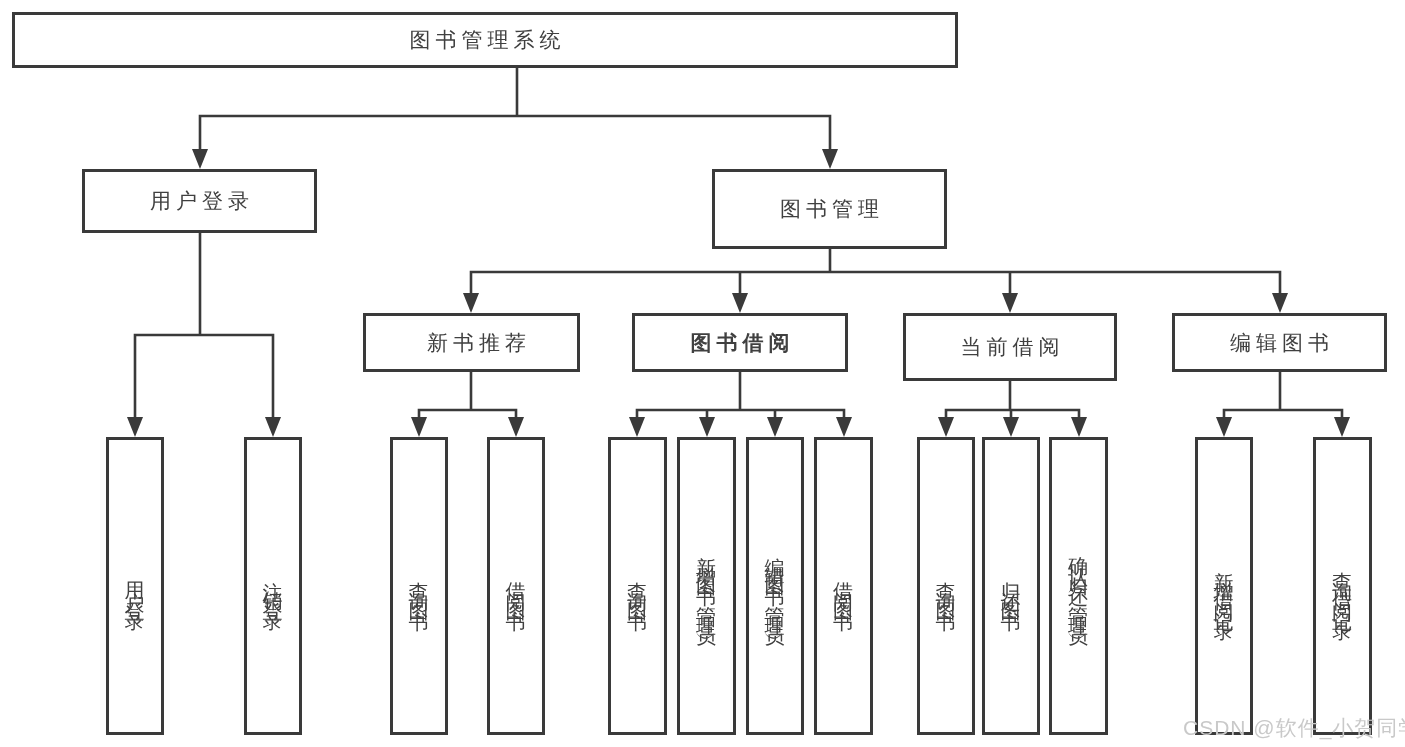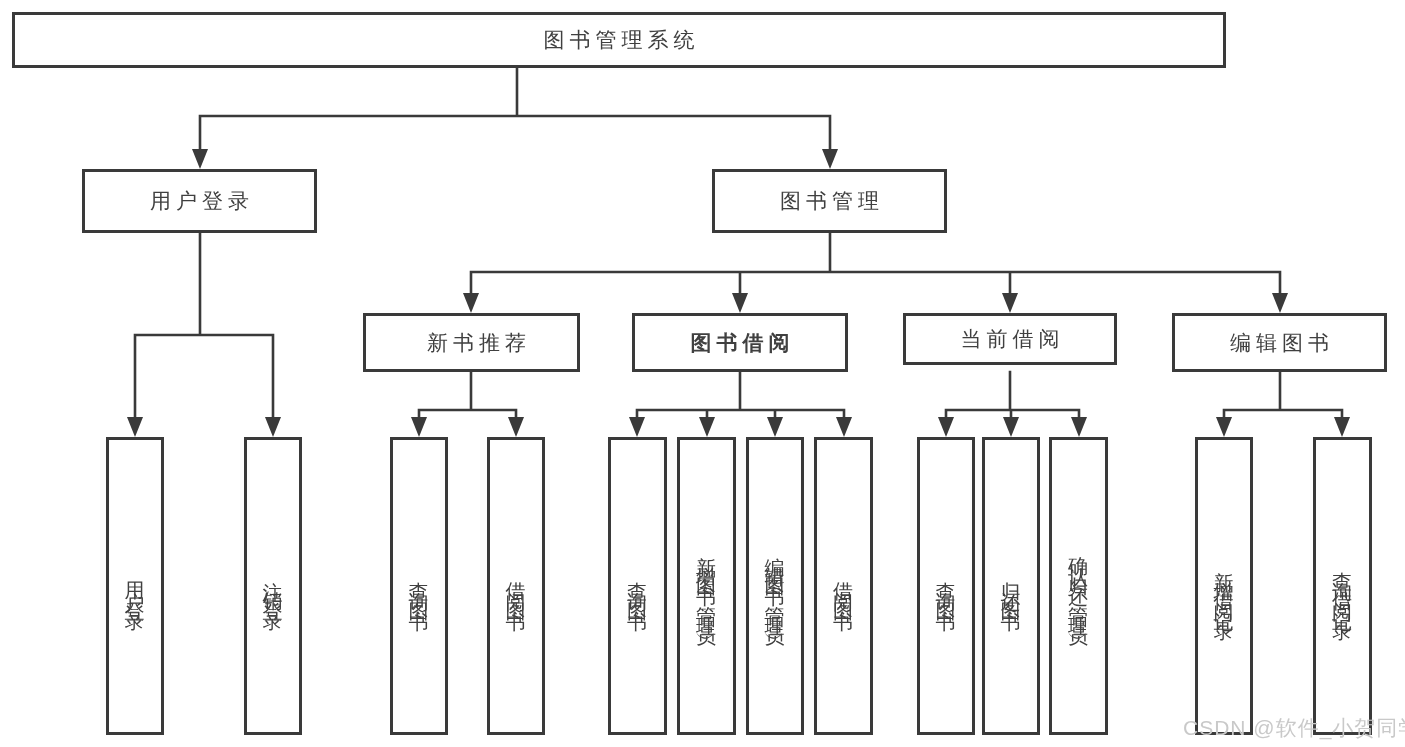--- a/index.html
+++ b/index.html
@@ -78,28 +78,28 @@
       <polygon points="699,417 715,417 707,437" fill="#3a3a3a"></polygon>
       <polygon points="767,417 783,417 775,437" fill="#3a3a3a"></polygon>
       <polygon points="836,417 852,417 844,437" fill="#3a3a3a"></polygon>
       <polygon points="938,417 954,417 946,437" fill="#3a3a3a"></polygon>
       <polygon points="1003,417 1019,417 1011,437" fill="#3a3a3a"></polygon>
       <polygon points="1071,417 1087,417 1079,437" fill="#3a3a3a"></polygon>
       <polygon points="1216,417 1232,417 1224,437" fill="#3a3a3a"></polygon>
       <polygon points="1334,417 1350,417 1342,437" fill="#3a3a3a"></polygon>
     </svg>
 
-  <div class="box h-label" style="left:12px; top:12px; width:1214px; height:56px;">图书管理系统</div>
+  <div class="box h-label" style="left:12px; top:12px; width:946px; height:56px;">图书管理系统</div>
 
   <div class="box h-label" style="left:82px; top:169px; width:235px; height:64px;">用户登录</div>
-  <div class="box h-label" style="left:712px; top:169px; width:235px; height:64px;">图书管理</div>
+  <div class="box h-label" style="left:712px; top:169px; width:235px; height:80px;">图书管理</div>
 
   <div class="box h-label" style="left:363px; top:313px; width:217px; height:59px;padding-left:10px;">新书推荐</div>
   <div class="box h-label" style="left:632px; top:313px; width:216px; height:59px;font-weight:bold;">图书借阅</div>
-  <div class="box h-label" style="left:903px; top:313px; width:214px; height:52px;">当前借阅</div>
+  <div class="box h-label" style="left:903px; top:313px; width:214px; height:68px;">当前借阅</div>
   <div class="box h-label" style="left:1172px; top:313px; width:215px; height:59px;">编辑图书</div>
 
   <div class="box leaf" style="left:106px; top:437px; width:58px; height:298px;">用户登录</div>
   <div class="box leaf" style="left:244px; top:437px; width:58px; height:298px;">注销登录</div>
 
   <div class="box leaf" style="left:390px; top:437px; width:58px; height:298px;">查询图书</div>
   <div class="box leaf" style="left:487px; top:437px; width:58px; height:298px;">借阅图书</div>
 
   <div class="box leaf" style="left:608px; top:437px; width:59px; height:298px;">查询图书</div>
   <div class="box leaf" style="left:677px; top:437px; width:59px; height:298px;">新增图书（管理员）</div>

